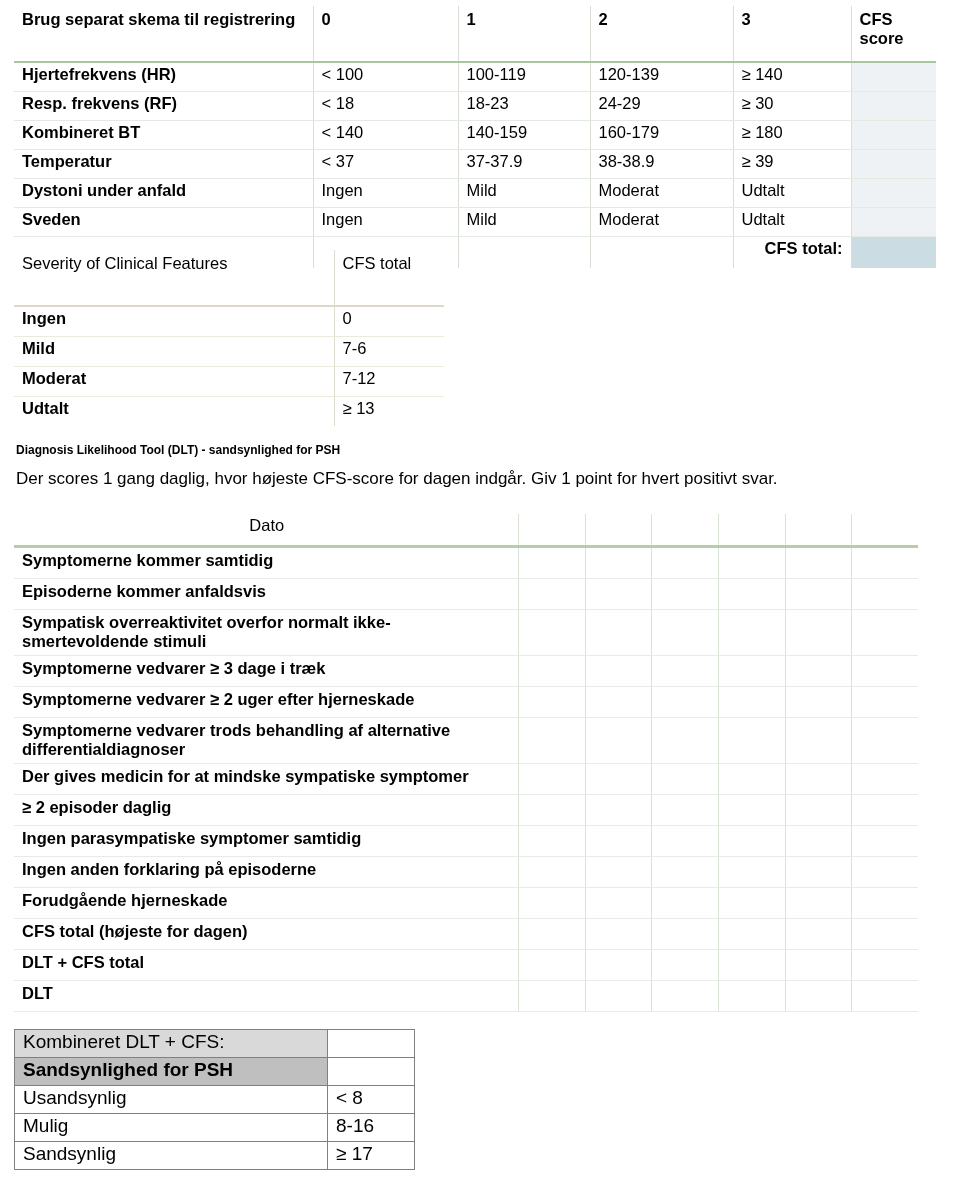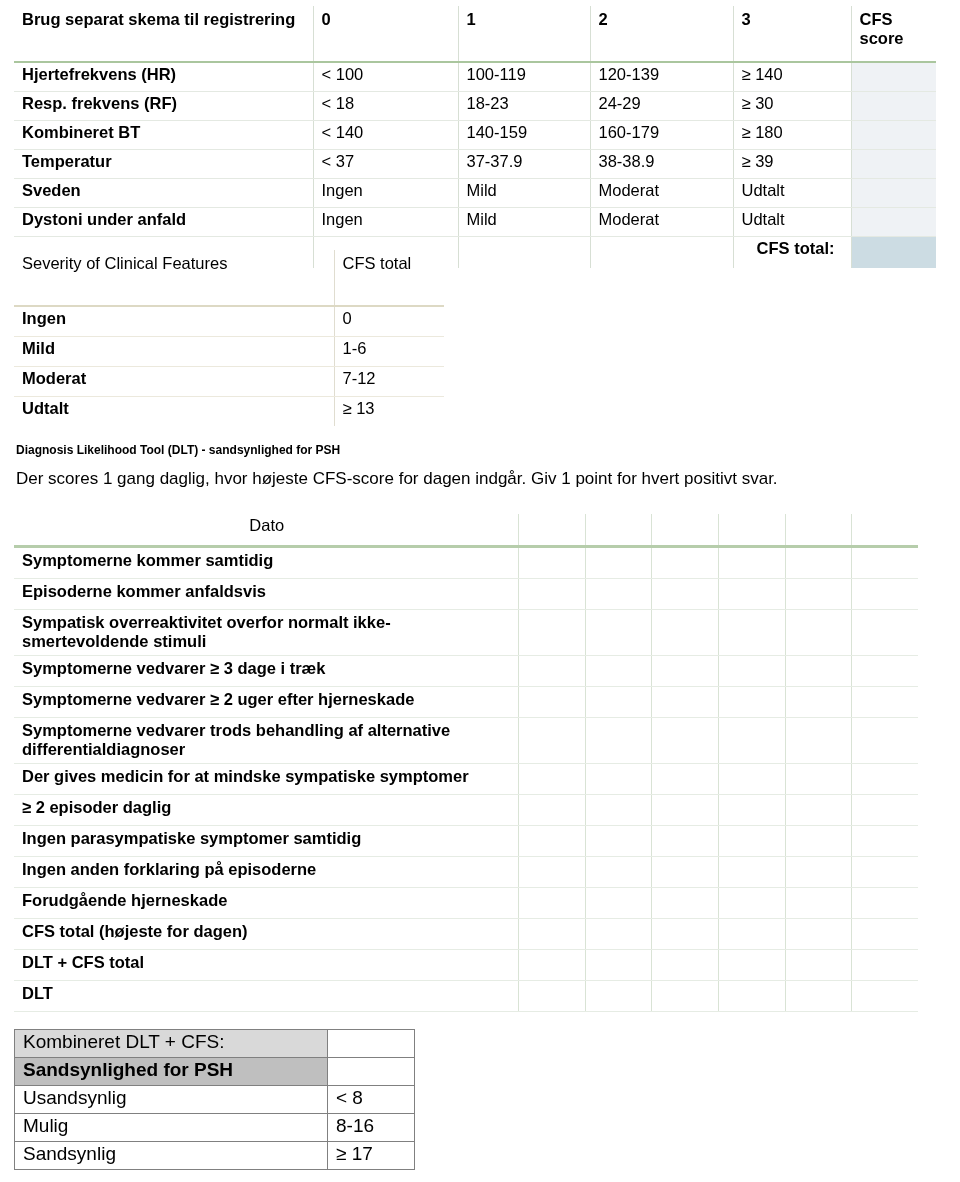--- a/index.html
+++ b/index.html
@@ -72,21 +72,21 @@
     background: #ffffff;
     margin-top: 22px;
   }
   .cfs-table tr.total-row td {
     height: 26px;
     border-bottom: none;
   }
   .cfs-table tr.total-row td.total-lbl {
     font-weight: bold;
     text-align: right;
-    padding-right: 16px;
+    padding-right: 8px;
   }
   .cfs-table tr.total-row td.score-col {
     background: #ccdce3;
   }
   .cfs-table tr.total-row td.blank-a,
   .cfs-table tr.total-row td.blank-b {
     border-right: 1px solid #d7dfd4;
   }
 
   
@@ -227,29 +227,29 @@
       </tr>
       <tr class="body-row">
         <td class="lbl">Temperatur</td>
         <td>&lt; 37</td>
         <td>37-37.9</td>
         <td>38-38.9</td>
         <td>≥ 39</td>
         <td class="score-col"></td>
       </tr>
       <tr class="body-row">
-        <td class="lbl">Sveden</td>
+        <td class="lbl">Dystoni under anfald</td>
         <td>Ingen</td>
         <td>Mild</td>
         <td>Moderat</td>
         <td>Udtalt</td>
         <td class="score-col"></td>
       </tr>
       <tr class="body-row">
-        <td class="lbl">Dystoni under anfald</td>
+        <td class="lbl">Sveden</td>
         <td>Ingen</td>
         <td>Mild</td>
         <td>Moderat</td>
         <td>Udtalt</td>
         <td class="score-col"></td>
       </tr>
 
       <tr class="total-row">
         <td></td>
         <td class="blank-a"></td>
@@ -270,21 +270,21 @@
       <tr class="hdr">
         <td>Severity of Clinical Features</td>
         <td>CFS total</td>
       </tr>
       <tr class="body-row">
         <td class="lbl">Ingen</td>
         <td>0</td>
       </tr>
       <tr class="body-row">
         <td class="lbl">Mild</td>
-        <td>1-6</td>
+        <td>7-6</td>
       </tr>
       <tr class="body-row">
         <td class="lbl">Moderat</td>
         <td>7-12</td>
       </tr>
       <tr class="body-row">
         <td class="lbl">Udtalt</td>
         <td>≥ 13</td>
       </tr>
     </tbody>

